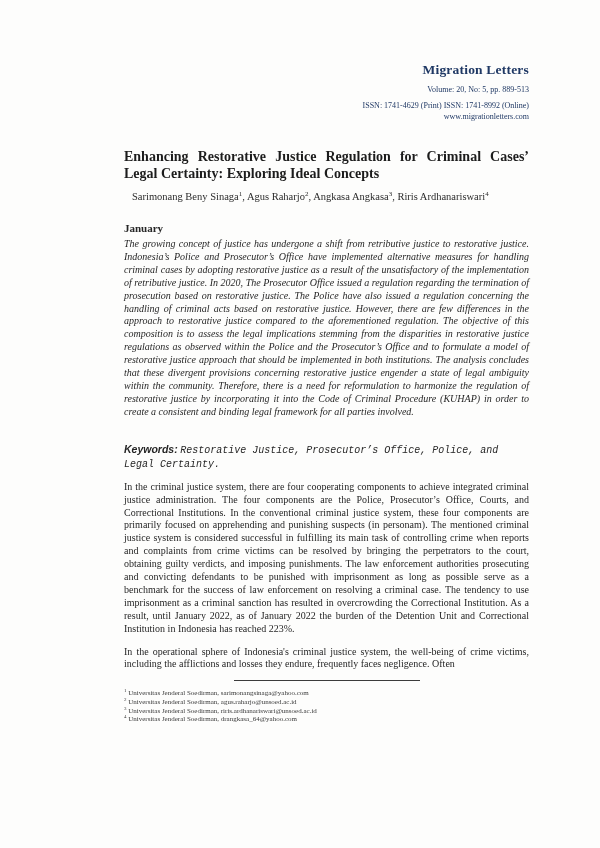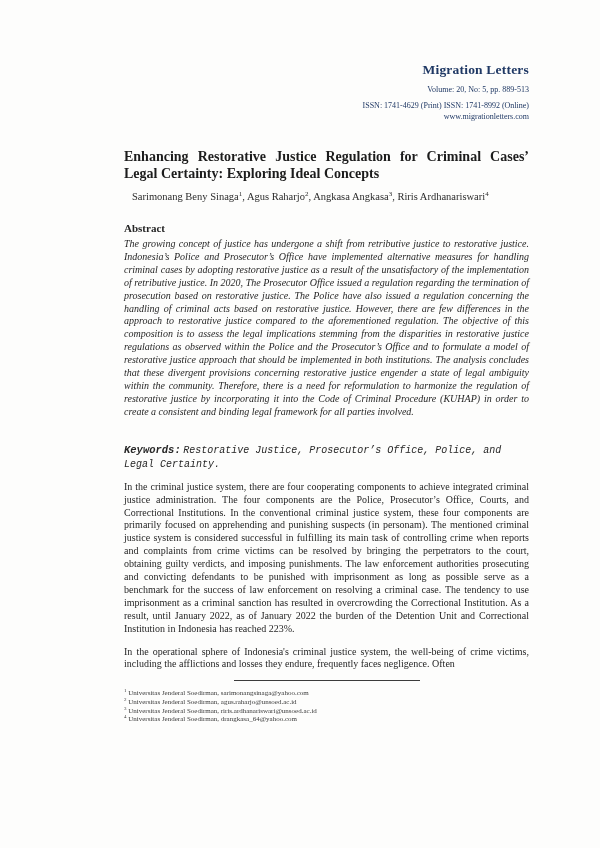--- a/index.html
+++ b/index.html
@@ -75,21 +75,21 @@
     font-style: italic;
     line-height: 12.9px;
     text-align: justify;
   }
   .keywords {
     margin: 24px 0 0 0;
     font-size: 10px;
     line-height: 13px;
   }
   .kw-label {
-    font-family: Liberation Mono, monospace;
+    font-family: Liberation Sans, sans-serif;
     font-weight: bold;
     font-style: italic;
     font-size: 10.5px;
   }
   .kw-text {
     font-style: italic;
     font-family: Liberation Mono, monospace;
   }
   
   .section-heading {
@@ -135,21 +135,21 @@
       <div class="journal-volume" style="color: rgb(31, 56, 100);">Volume: 20, No: 5, pp. 889-513</div>
       <div class="journal-issn" style="color: rgb(31, 56, 100);">ISSN: 1741-4629 (Print) ISSN: 1741-8992 (Online)</div>
       <div class="journal-site" style="color: rgb(31, 56, 100);">www.migrationletters.com</div>
     </header>
 
     <h1 class="article-title">Enhancing Restorative Justice Regulation for Criminal Cases’ Legal Certainty: Exploring Ideal Concepts</h1>
 
     <div class="authors-line" id="authors-line"><span>Sarimonang Beny Sinaga</span><sup>1</sup>, <span>Agus Raharjo</span><sup>2</sup>, <span>Angkasa Angkasa</span><sup>3</sup>, <span>Riris Ardhanariswari</span><sup>4</sup></div>
 
     <section>
-      <h2 class="abstract-heading">Abstract</h2>
+      <h2 class="abstract-heading">January</h2>
       <p class="abstract-text">The growing concept of justice has undergone a shift from retributive justice to restorative justice. Indonesia’s Police and Prosecutor’s Office have implemented alternative measures for handling criminal cases by adopting restorative justice as a result of the unsatisfactory of the implementation of retributive justice. In 2020, The Prosecutor Office issued a regulation regarding the termination of prosecution based on restorative justice. The Police have also issued a regulation concerning the handling of criminal acts based on restorative justice. However, there are few differences in the approach to restorative justice compared to the aforementioned regulation. The objective of this composition is to assess the legal implications stemming from the disparities in restorative justice regulations as observed within the Police and the Prosecutor’s Office and to formulate a model of restorative justice approach that should be implemented in both institutions. The analysis concludes that these divergent provisions concerning restorative justice engender a state of legal ambiguity within the community. Therefore, there is a need for reformulation to harmonize the regulation of restorative justice by incorporating it into the Code of Criminal Procedure (KUHAP) in order to create a consistent and binding legal framework for all parties involved.</p>
     </section>
 
     <p class="keywords">
       <span class="kw-label">Keywords:</span>
       <span class="kw-text">Restorative Justice, Prosecutor’s Office, Police, and Legal Certainty.</span>
     </p>
 
 
     <div id="section-paragraphs">

